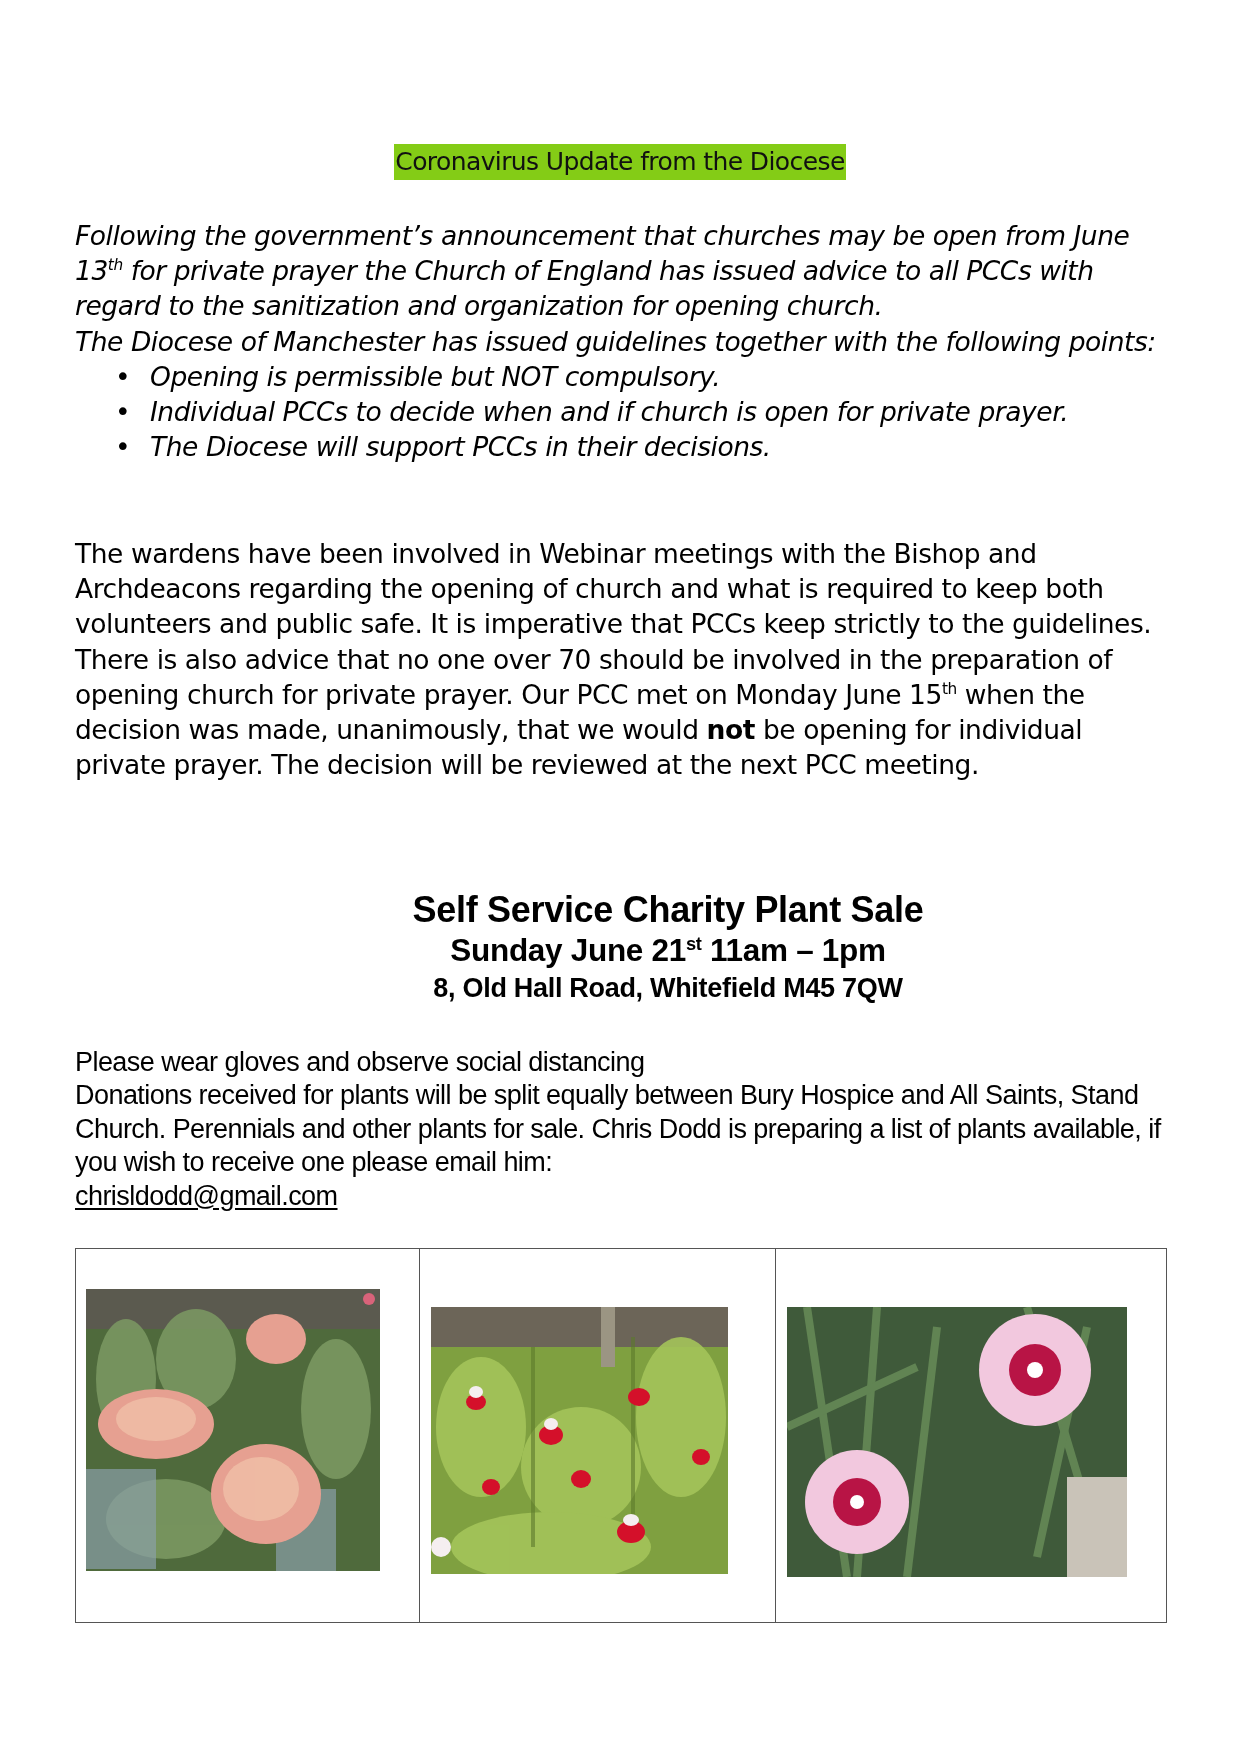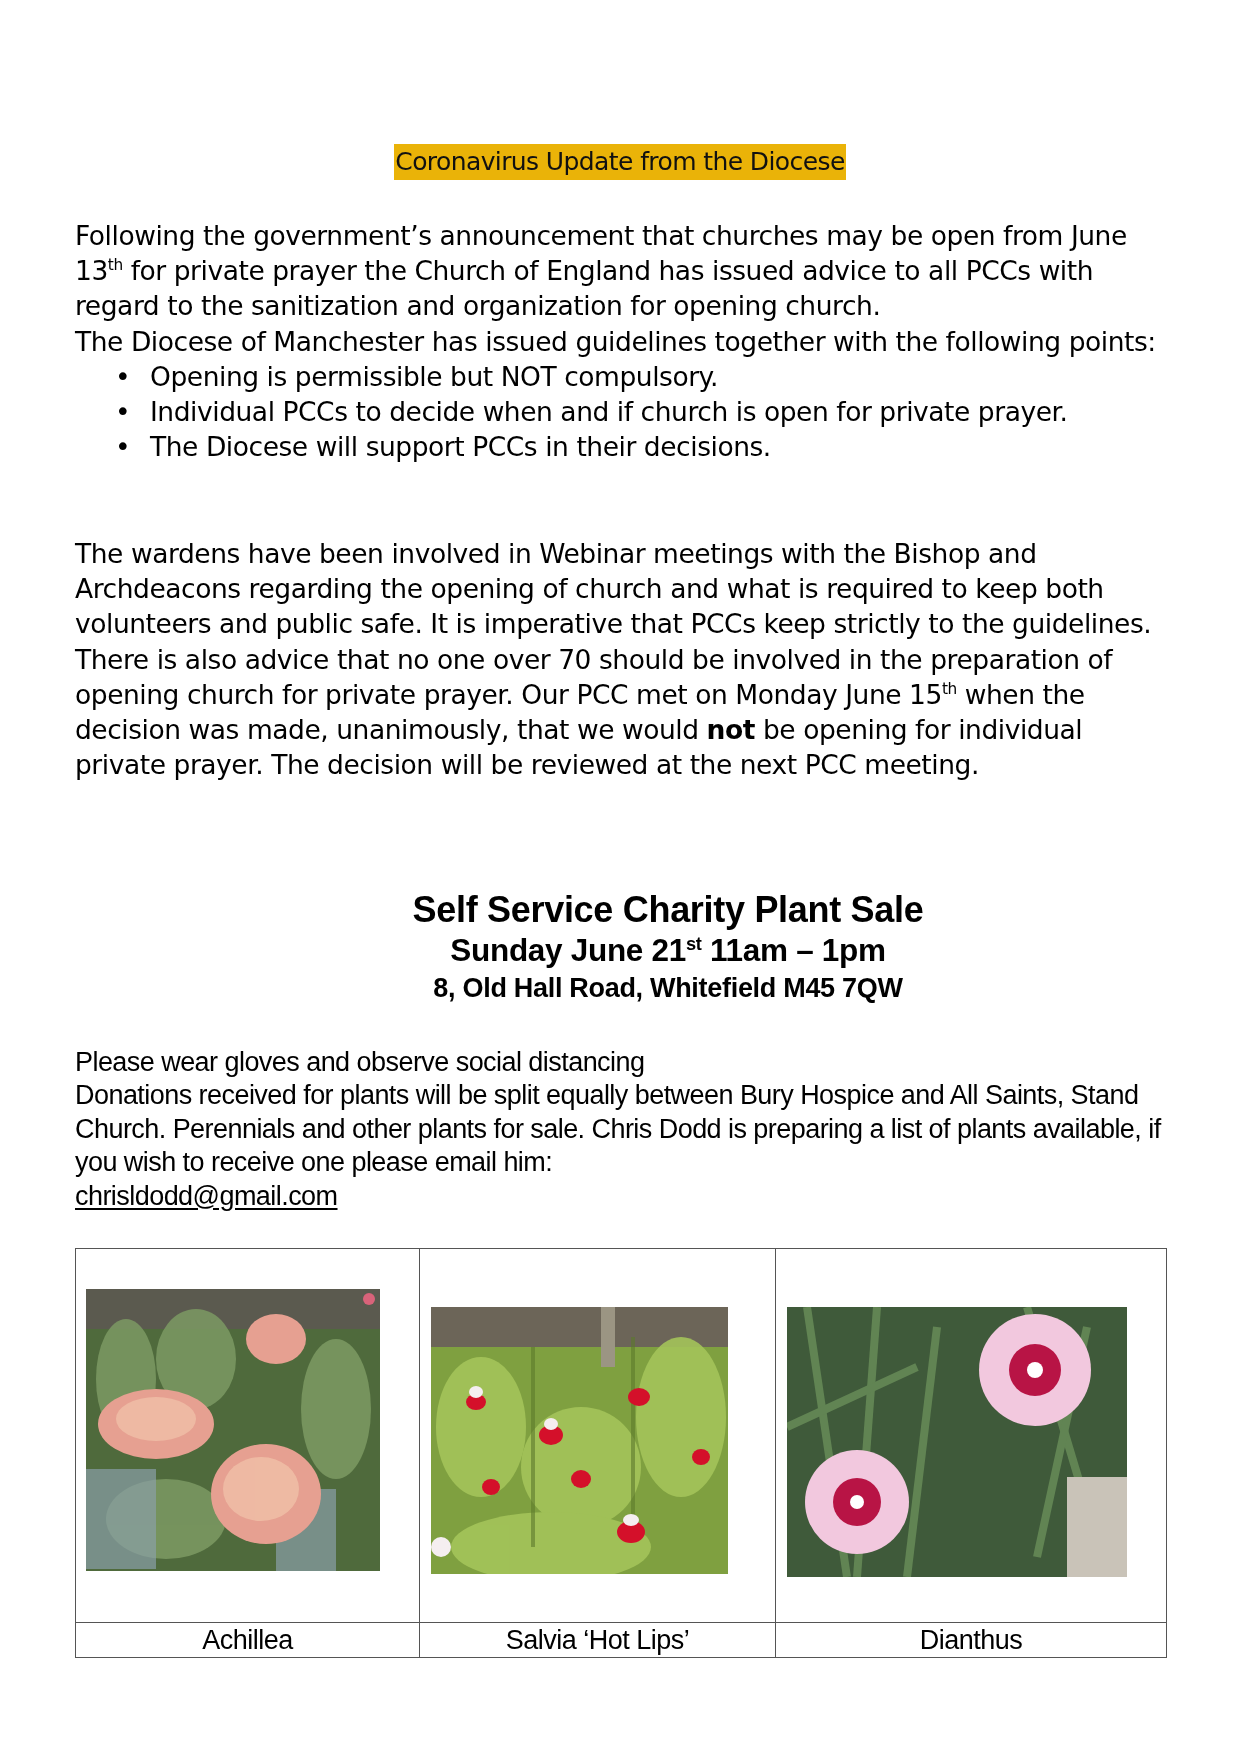--- a/index.html
+++ b/index.html
@@ -2,27 +2,27 @@
 <html><head>
 <meta charset="utf-8">
 <style>
   html, body { margin: 0; padding: 0; background: #ffffff; }
   body { width: 1240px; height: 1753px; position: relative; overflow: hidden; color: #000; }
   .tahoma { font-family: "DejaVu Sans", sans-serif; }
   .arial { font-family: "Liberation Sans", sans-serif; }
 
   #banner-wrap { position: absolute; top: 144px; left: 0; width: 1240px; text-align: center; }
   #banner {
-    display: inline-block; background: #eab308; color: #111;
+    display: inline-block; background: #84cc16; color: #111;
     font-size: 25px; line-height: 36px; padding: 0 1px; letter-spacing: -0.6px;
   }
 
   #intro {
     position: absolute; left: 75px; top: 218px; width: 1100px;
-    font-size: 26.5px; line-height: 35.2px; letter-spacing: -0.45px;
+    font-size: 26.5px; line-height: 35.2px; letter-spacing: -0.45px; font-style: italic;
   }
   #intro p { margin: 0; }
   sup { font-size: 0.58em; line-height: 0; vertical-align: super; }
   ul.points { margin: 0; padding: 0; list-style: none; }
   ul.points li { position: relative; padding-left: 75px; }
   ul.points li .bullet { position: absolute; left: 40px; top: 0; }
 
   #wardens {
     position: absolute; left: 75px; top: 536px; width: 1100px;
     font-size: 26.5px; line-height: 35.2px; letter-spacing: -0.45px; margin: 0;
@@ -174,19 +174,14 @@
             <circle cx="70" cy="195" r="24"></circle>
           </g>
           <g fill="#ffffff">
             <circle cx="248" cy="63" r="8"></circle>
             <circle cx="70" cy="195" r="7"></circle>
           </g>
         </svg>
       </div>
     </td>
   </tr>
-  <tr class="lbl-row">
-    <td>Achillea</td>
-    <td>Salvia ‘Hot Lips’</td>
-    <td>Dianthus</td>
-  </tr>
 </tbody>
   </table>
 
 </body></html>

